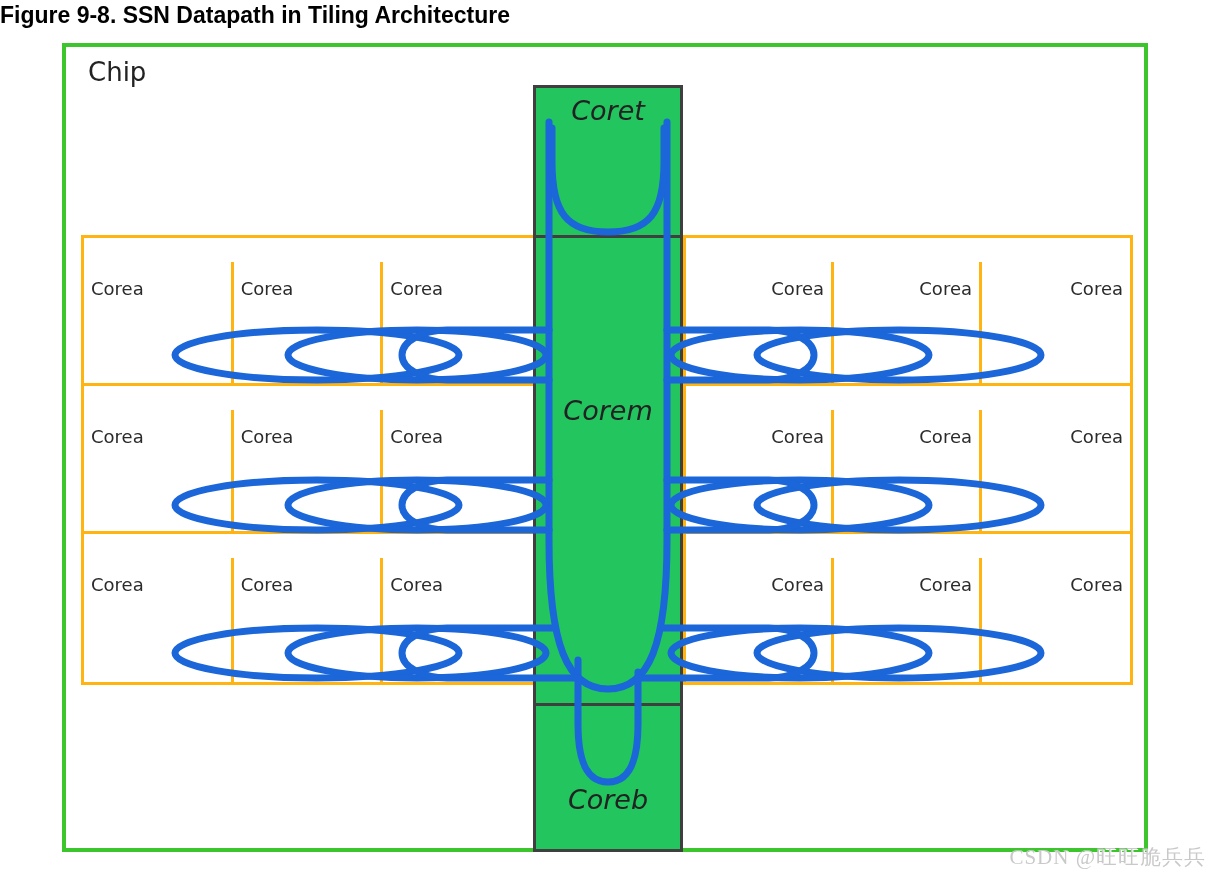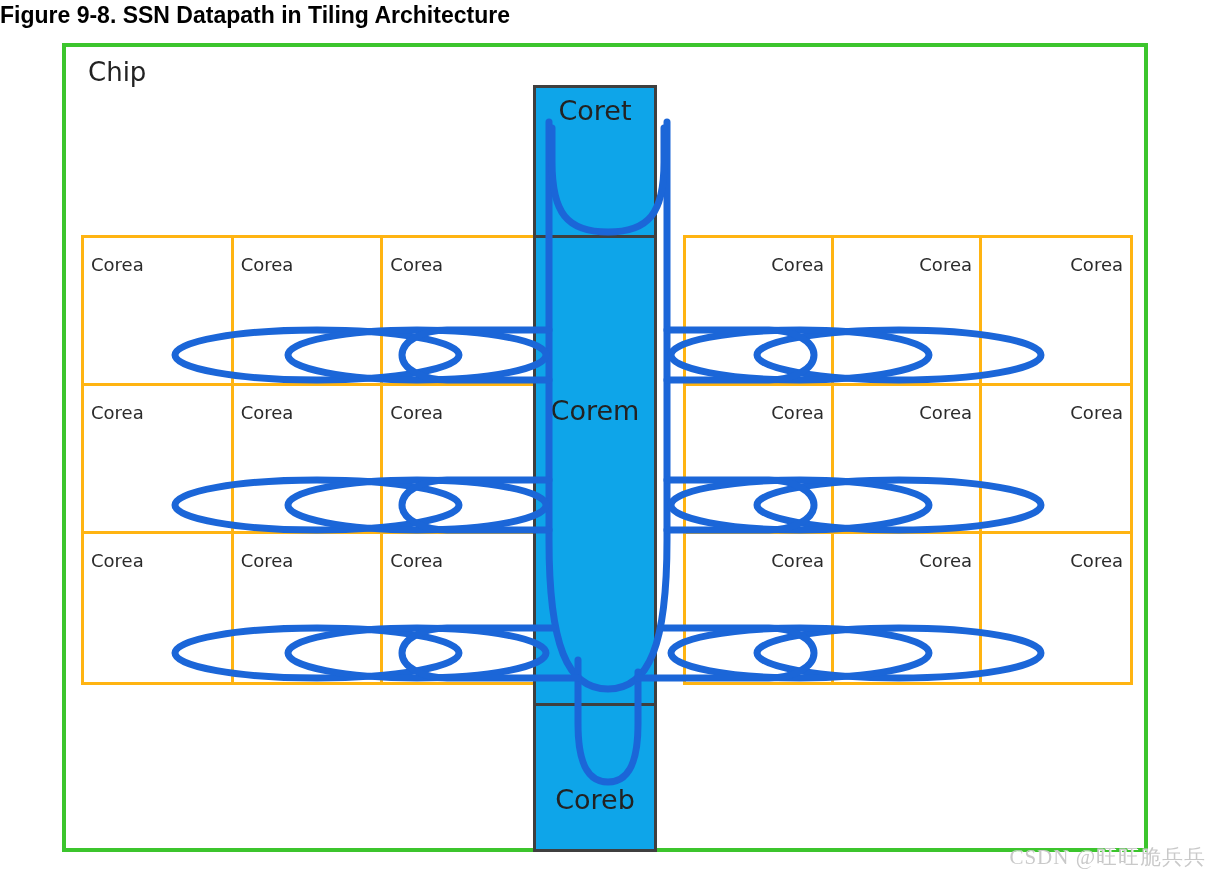--- a/index.html
+++ b/index.html
@@ -23,28 +23,29 @@
     position:absolute;display:grid;box-sizing:border-box;
     grid-template-columns:repeat(3,1fr);grid-template-rows:repeat(3,1fr);
     border:3px solid var(--c-tile_border,#ffb412);z-index:1;
   }
   .grid.left{left:81px;top:235px;width:455px;height:450px;}
   .grid.right{left:683px;top:235px;width:450px;height:450px;}
   .cell{
     box-sizing:border-box;padding:16px 7px;font-size:18px;color:var(--c-label_text,#2b2b2b);
     border-right:3px solid var(--c-tile_border,#ffb412);
     border-bottom:3px solid var(--c-tile_border,#ffb412);
+    margin-top:24px;
   }
   .cell:nth-child(3n){border-right:none;}
   .cell:nth-child(n+7){border-bottom:none;}
   .grid.right .cell{text-align:right;}
   .corebox{
-    position:absolute;left:533px;width:124px;box-sizing:border-box;background:#0ea5e9;
+    position:absolute;left:533px;width:150px;box-sizing:border-box;background:#22c55e;
     border:3px solid var(--c-core_border,#3f3f3f);z-index:2;text-align:center;
-    font-size:27px;color:#222;
+    font-size:27px;color:#222;font-style:italic;
   }
   .coret{top:85px;height:153px;}
   .coret .core-label{display:block;margin-top:7px;}
   .corem{
     top:238px;height:465px;border-top:none;border-bottom:none;
   }
   .corem .core-label{display:block;margin-top:157px;}
   .coreb{top:703px;height:149px;}
   .coreb .core-label{display:block;margin-top:78px;}
   .datapath{

